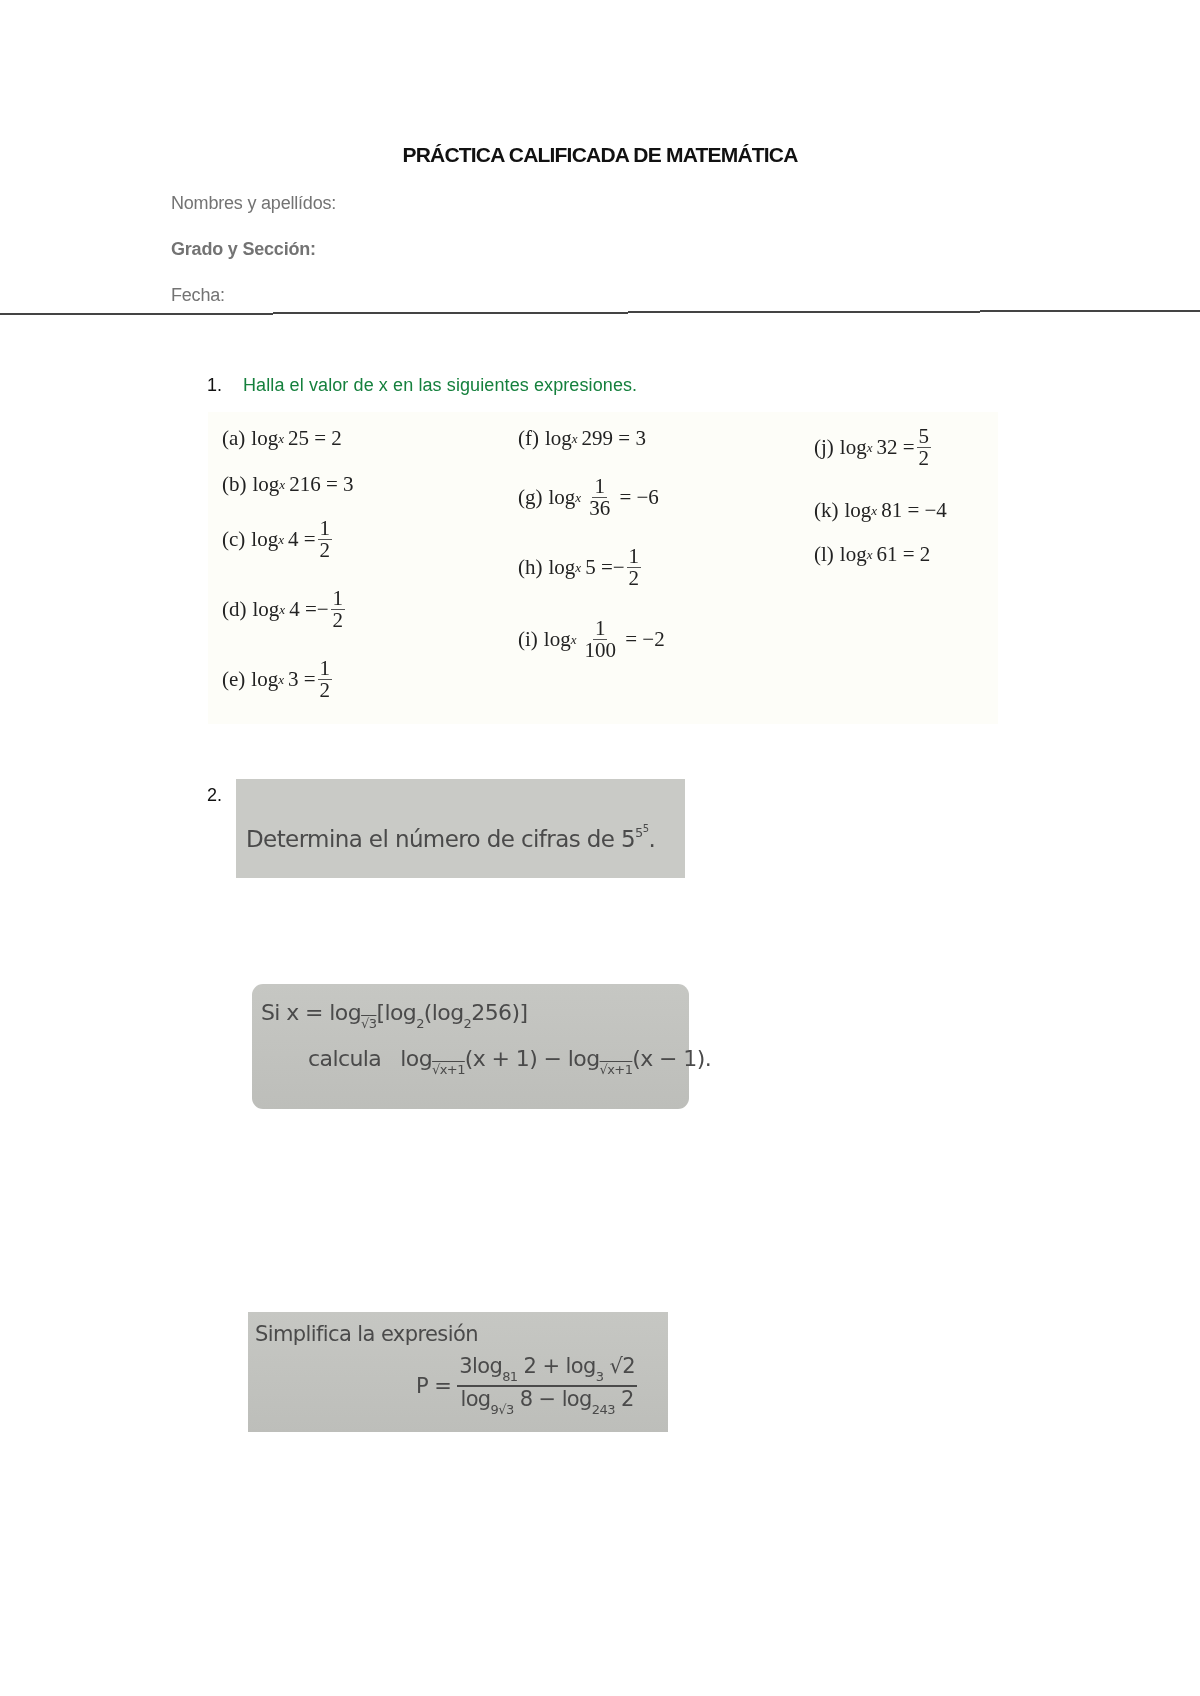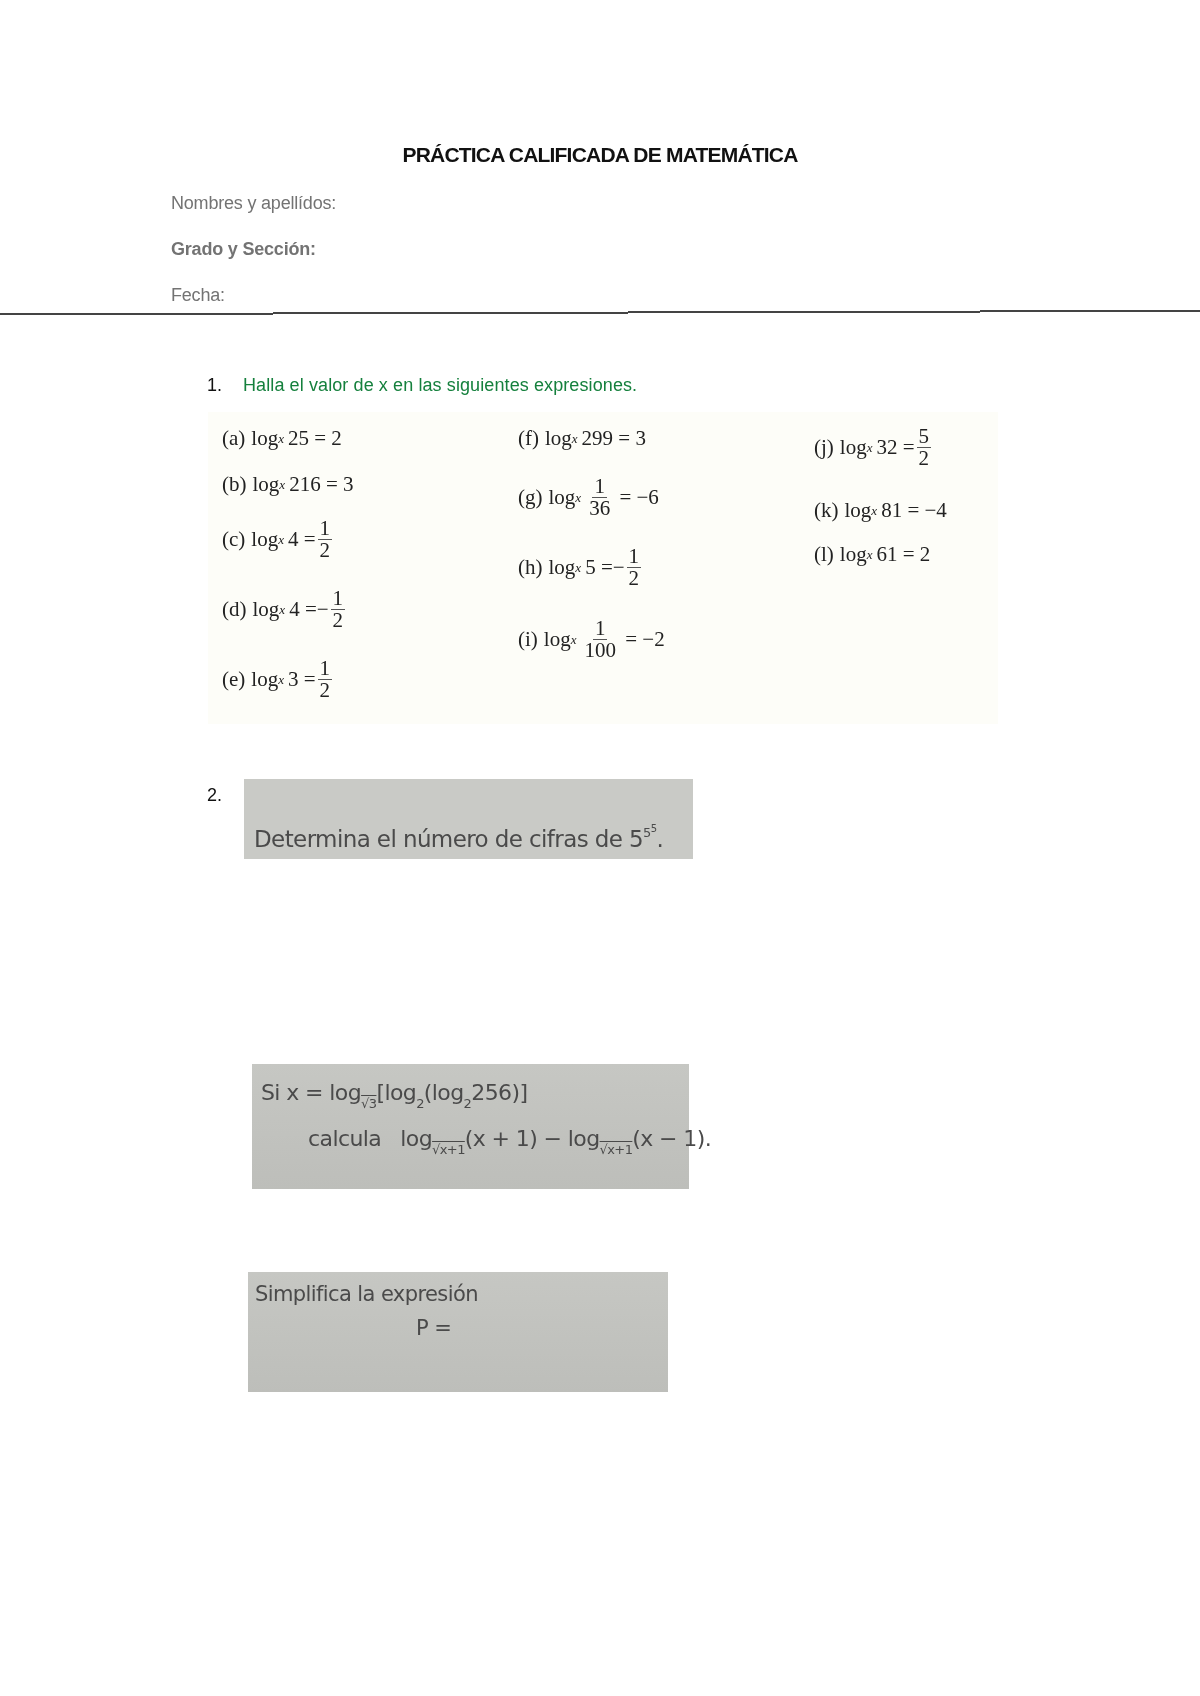--- a/index.html
+++ b/index.html
@@ -145,35 +145,39 @@
 
     <div class="ex" style="left:606px; top:130px;">
       <span class="lbl">(l)</span>
       <span>log</span><span class="sub">x</span>
       <span>61</span>&nbsp;<span>= 2</span>
     </div>
   </div>
 </div>
 
 <div class="abs q-num" style="left:207px; top:785px;">2.</div>
-<div class="abs photo" style="left:244px; top:779px; width:449px; height:80px;">
+<div class="abs photo" style="left:236px; top:779px; width:449px; height:99px;">
   <div class="abs sans-photo" style="left:10px; top:44px; font-size:23px; white-space:nowrap;">
     <span>Determina el número de cifras de</span>
     <span>5</span><span class="msup"><span>5</span><sup style="font-size:10px;">5</sup></span><span>.</span>
   </div>
 </div>
 
-<div class="abs photo2" style="left:252px; top:1064px; width:437px; height:125px;">
+<div class="abs photo2" style="left:252px; top:984px; width:437px; height:125px;border-radius:11px;">
   <div class="abs sans-photo" style="left:9px; top:16px; font-size:22px; white-space:nowrap;">
     <span>Si  x = log</span><span class="msub sqrt">√3</span><span>[log</span><span class="msub">2</span><span>(log</span><span class="msub">2</span><span>256)]</span>
   </div>
   <div class="abs sans-photo" style="left:9px; top:62px; font-size:22px; white-space:nowrap;margin-left:47px;">
     <span>calcula</span>&nbsp;&nbsp;
     <span>log</span><span class="msub sqrt">√x+1</span><span>(x + 1) − log</span><span class="msub sqrt">√x+1</span><span>(x − 1).</span>
   </div>
 </div>
 
-<div class="abs photo2" style="left:248px; top:1272px; width:420px; height:120px;">
+<div class="abs photo2" style="left:248px; top:1312px; width:420px; height:120px;">
   <div class="abs sans-photo" style="left:7px; top:10px; font-size:21px; white-space:nowrap;">Simplifica la expresión</div>
   <div class="abs sans-photo" style="left:168px; top:44px; font-size:21px; white-space:nowrap; display:flex; align-items:center;">
     <span style="margin-right:4px;">P =</span>
+    <span class="frac">
+      <span class="num" style="border-bottom:2px solid #4a4a4a; padding-bottom:2px;"><span>3log</span><span class="msub">81</span> <span>2 + log</span><span class="msub">3</span> <span>√2</span></span>
+      <span class="den" style="padding-top:2px;"><span>log</span><span class="msub">9√3</span> <span>8 − log</span><span class="msub">243</span> <span>2</span></span>
+    </span>
   </div>
 </div>
 
 </body></html>

